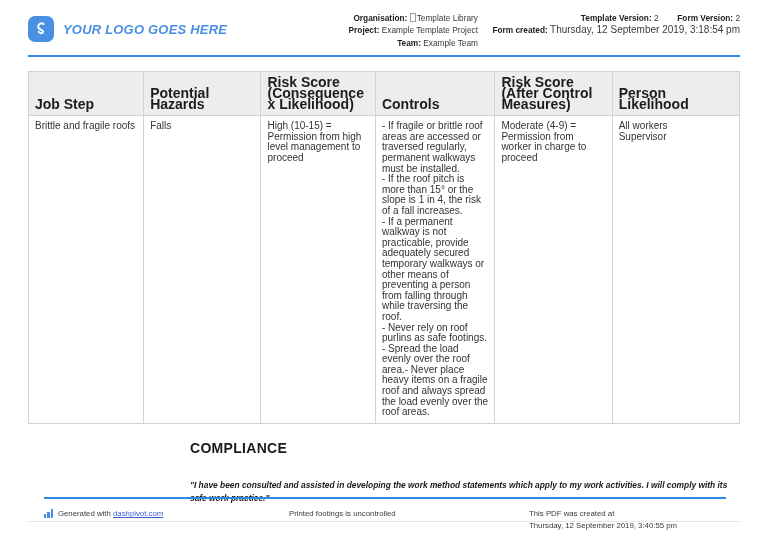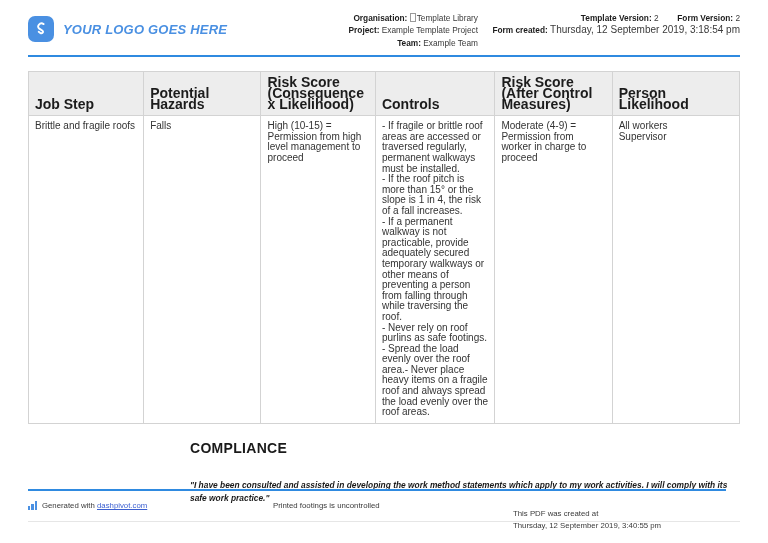--- a/index.html
+++ b/index.html
@@ -134,42 +134,42 @@
   }
   #compliance-rule {
     margin: 16px 28px 0 28px;
     height: 1px;
     background: #e6e6e6;
   }
 
   
   #doc-footer {
     position: absolute;
-    left: 0;
+    left: 16px;
     right: 0;
     bottom: 0;
     padding: 0 42px 12px 28px;
     box-sizing: border-box;
   }
   #footer-rule {
     height: 2px;
     background: #2f8ae0;
     margin-bottom: 9px;
   }
   .footer-cols {
     display: flex;
     align-items: flex-start;
   }
   .footer-col-left {
     flex: 0 0 245px;
     display: flex;
     align-items: center;
   }
   .footer-col-mid { flex: 0 0 240px; }
-  .footer-col-right { flex: 1 1 auto; margin-top: 8px; }
+  .footer-col-right { flex: 1 1 auto; }
   .footer-text {
     font-size: 7.8px;
     line-height: 11.4px;
     color: #3a3a3a;
   }
   .bar-icon {
     display: inline-flex;
     align-items: flex-end;
     gap: 1.2px;
     height: 9px;

